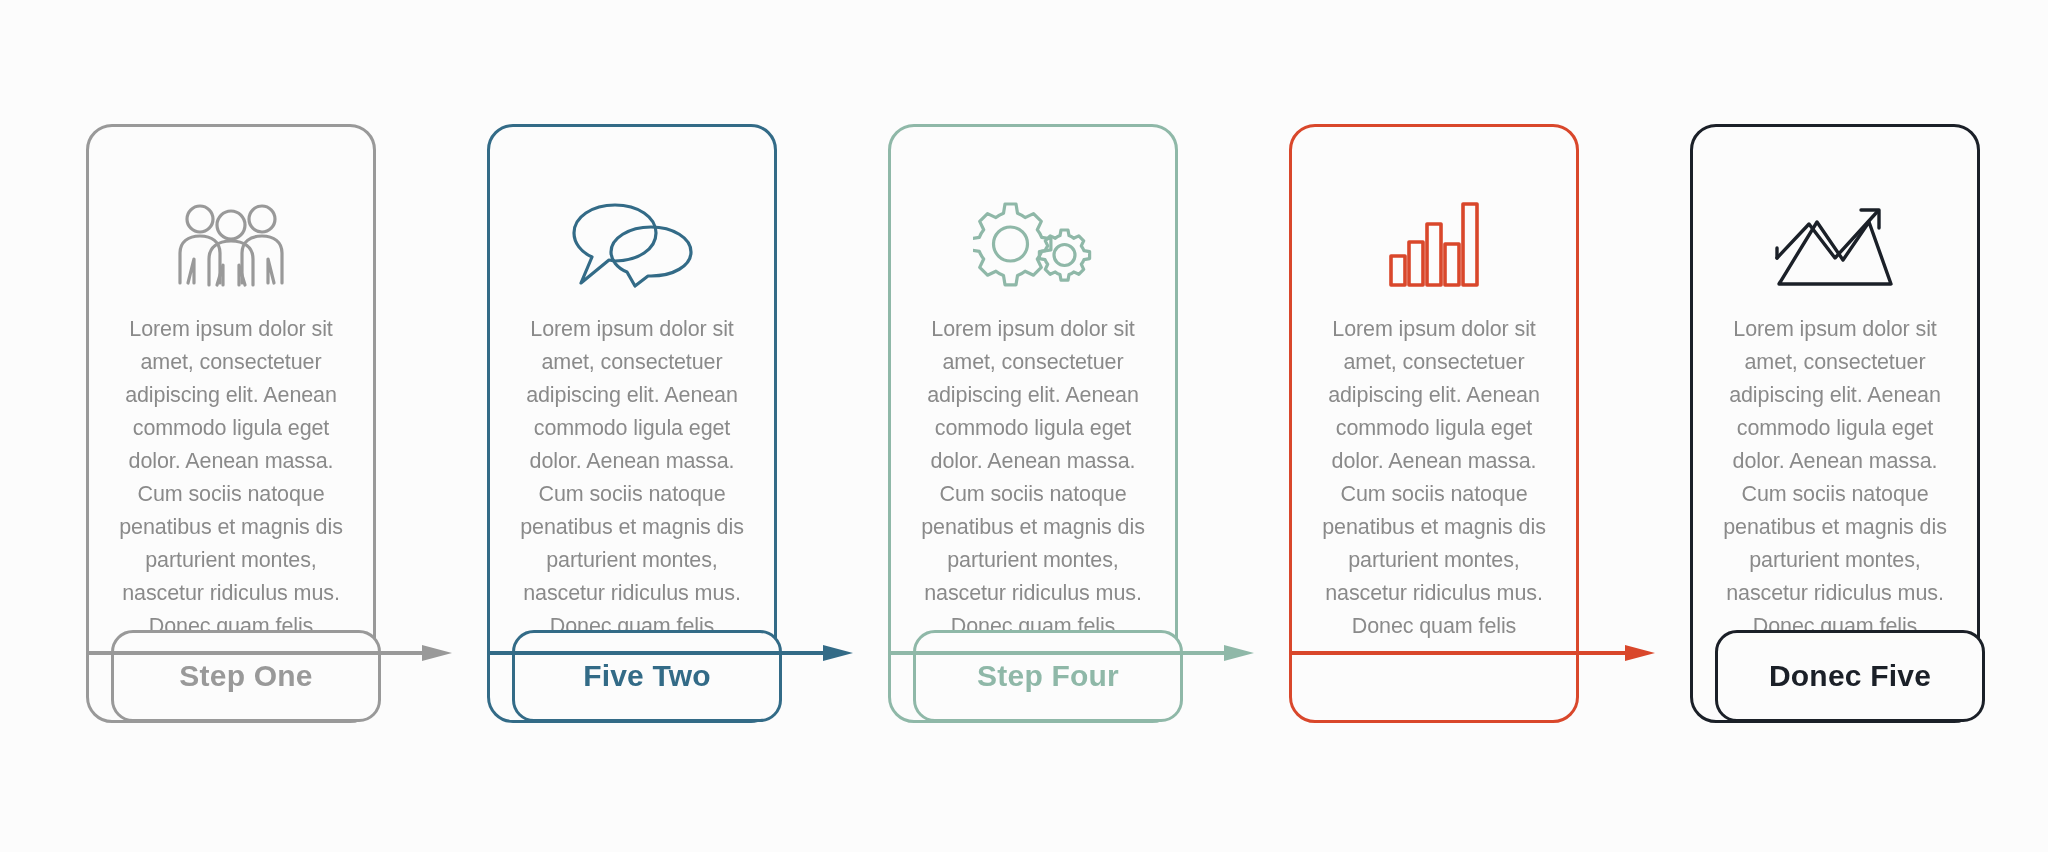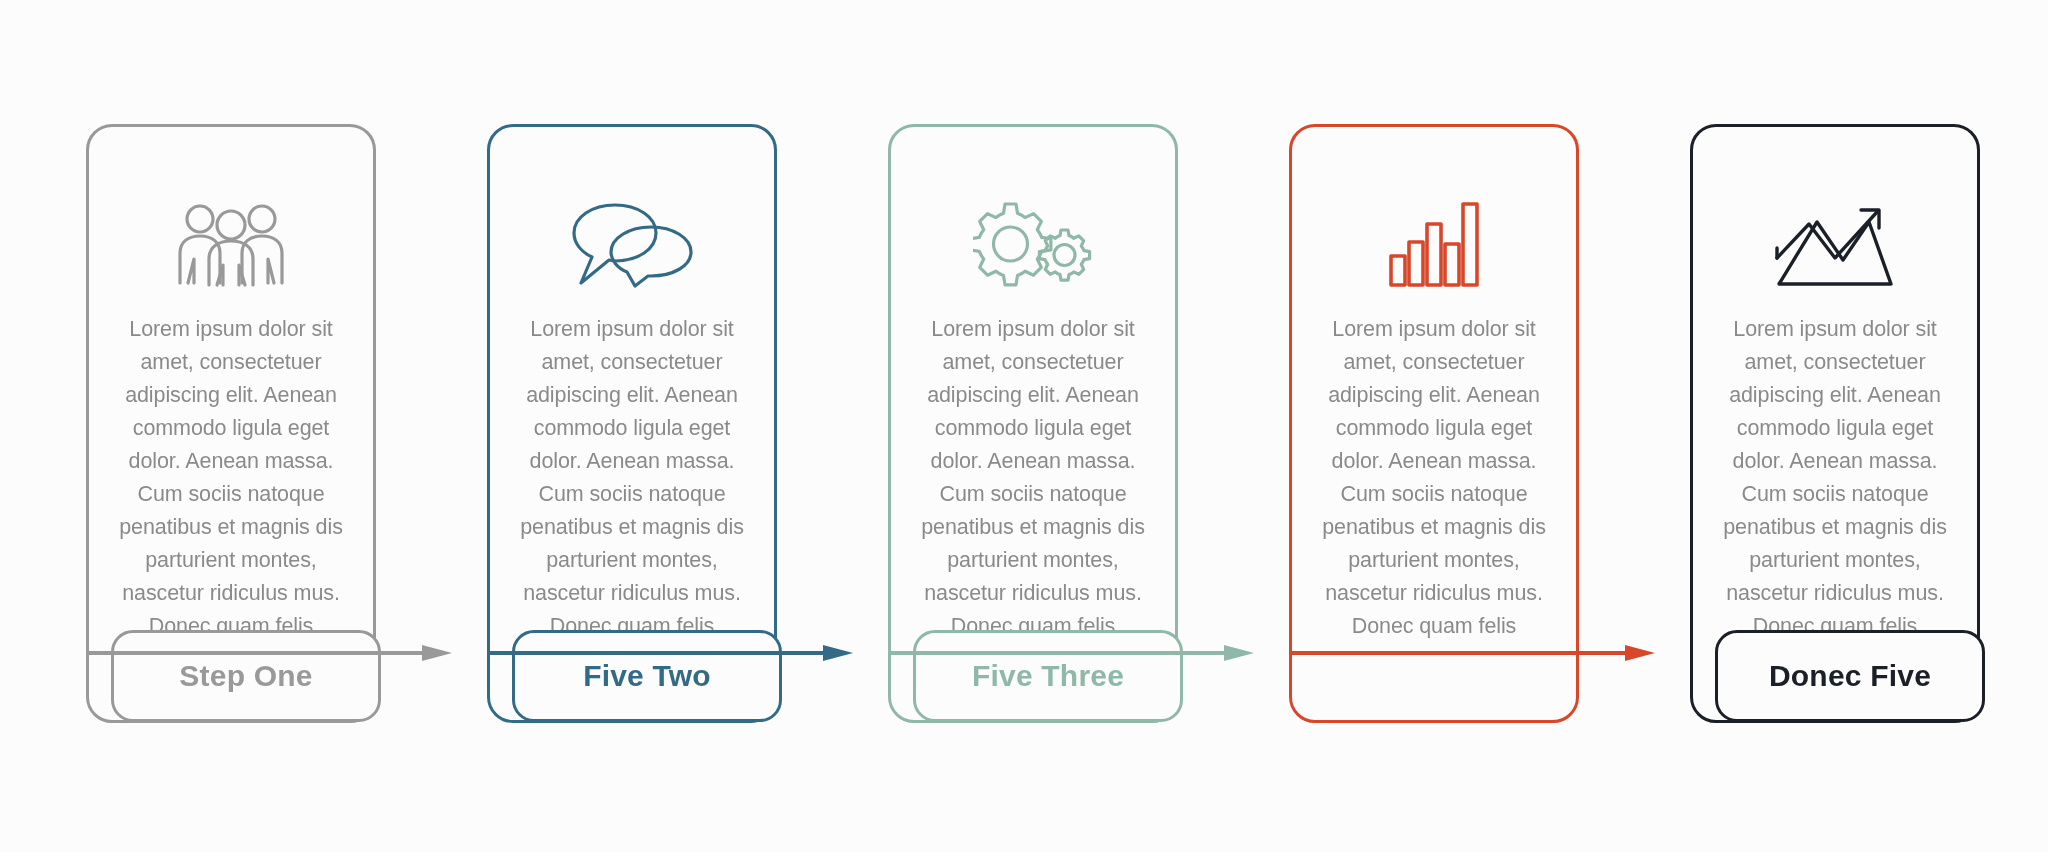--- a/index.html
+++ b/index.html
@@ -118,21 +118,21 @@
     <div class="icon-wrap">
       <svg width="120" height="88" viewBox="0 0 120 88" fill="none" stroke="#8fb8a8" stroke-width="3.2" stroke-linecap="round" stroke-linejoin="round">
         <path d="M43 4 h-11 l-1.5 9.2 a30 30 0 0 0 -7.6 4.4 l-8.4 -4 l-7.8 7.8 l4 8.4 a30 30 0 0 0 -4.4 7.6 l-9.2 1.5 v11 l9.2 1.5 a30 30 0 0 0 4.4 7.6 l-4 8.4 l7.8 7.8 l8.4 -4 a30 30 0 0 0 7.6 4.4 l1.5 9.2 h11 l1.5 -9.2 a30 30 0 0 0 7.6 -4.4 l8.4 4 l7.8 -7.8 l-4 -8.4 a30 30 0 0 0 4.4 -7.6 l9.2 -1.5 v-11 l-9.2 -1.5 a30 30 0 0 0 -4.4 -7.6 l4 -8.4 l-7.8 -7.8 l-8.4 4 a30 30 0 0 0 -7.6 -4.4 Z"></path>
         <circle cx="37.5" cy="44" r="17"></circle>
         <path d="M95 30 h-7 l-1 5.6 a19 19 0 0 0 -4.7 2.7 l-5.1 -2.4 l-4.9 4.9 l2.4 5.1 a19 19 0 0 0 -2.7 4.7 l-5.6 1 v7 l5.6 1 a19 19 0 0 0 2.7 4.7 l-2.4 5.1 l4.9 4.9 l5.1 -2.4 a19 19 0 0 0 4.7 2.7 l1 5.6 h7 l1 -5.6 a19 19 0 0 0 4.7 -2.7 l5.1 2.4 l4.9 -4.9 l-2.4 -5.1 a19 19 0 0 0 2.7 -4.7 l5.6 -1 v-7 l-5.6 -1 a19 19 0 0 0 -2.7 -4.7 l2.4 -5.1 l-4.9 -4.9 l-5.1 2.4 a19 19 0 0 0 -4.7 -2.7 Z"></path>
         <circle cx="91.5" cy="55" r="10.5"></circle>
       </svg>
     </div>
     <div class="body-text">Lorem ipsum dolor sit amet, consectetuer adipiscing elit. Aenean commodo ligula eget dolor. Aenean massa. Cum sociis natoque penatibus et magnis dis parturient montes, nascetur ridiculus mus. Donec quam felis</div>
     <div class="pill">
-      <span class="pill-label">Five Three</span>
+      <span class="pill-label">Step Four</span>
     </div>
   </div>
 
   <div class="card" style="left:1289px; --c:#d9472b;">
     <div class="icon-wrap">
       <svg width="92" height="88" viewBox="0 0 92 88" fill="none" stroke="#d9472b" stroke-width="3.6" stroke-linejoin="round">
         <rect x="3" y="56" width="14" height="29"></rect>
         <rect x="21" y="42" width="14" height="43"></rect>
         <rect x="39" y="24" width="14" height="61"></rect>
         <rect x="57" y="44" width="14" height="41"></rect>

